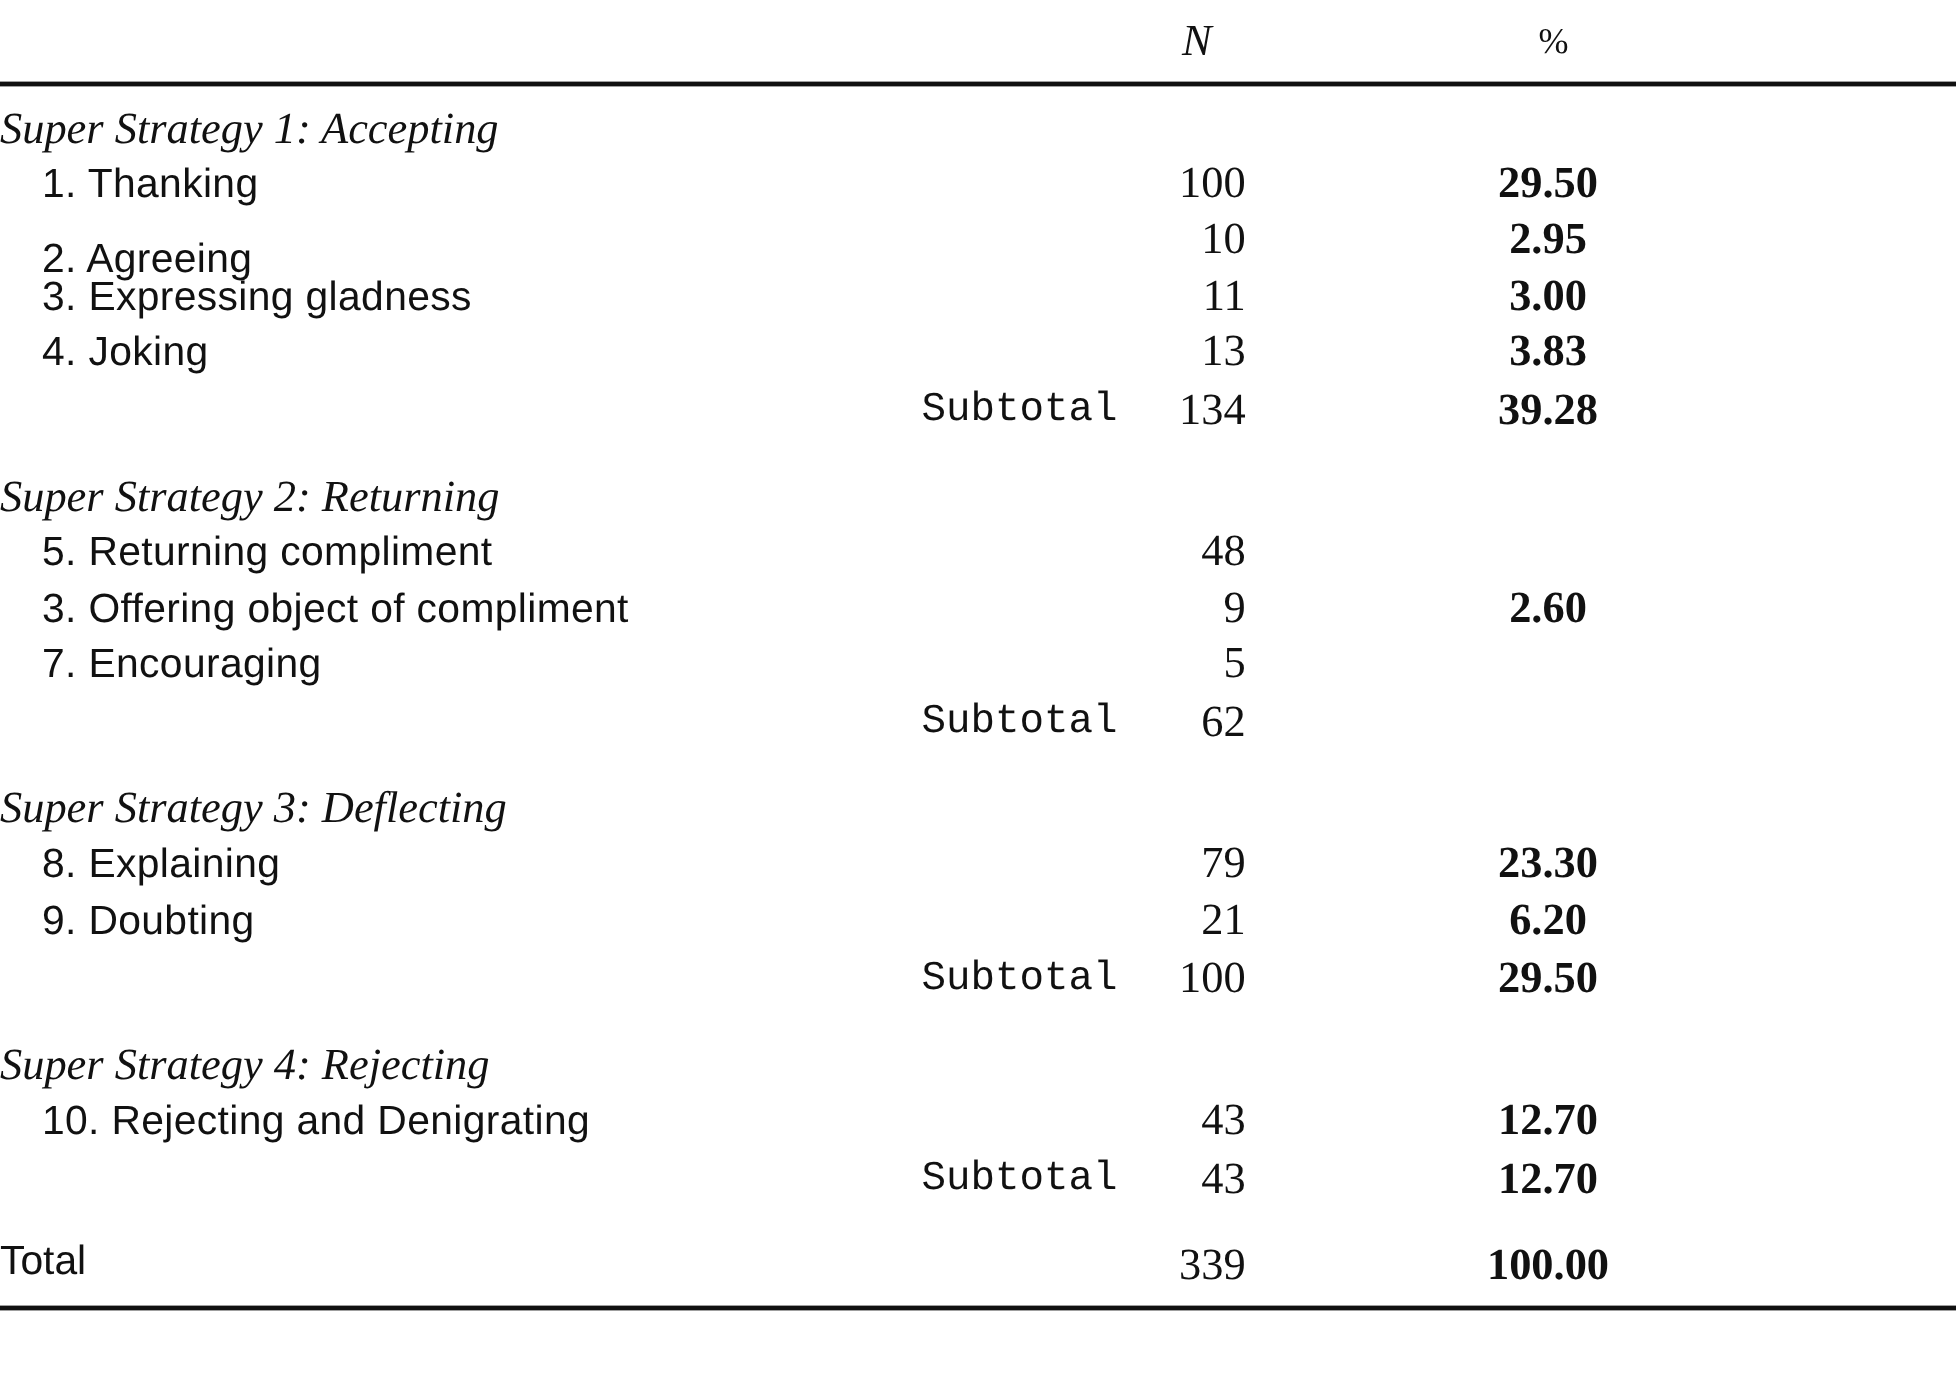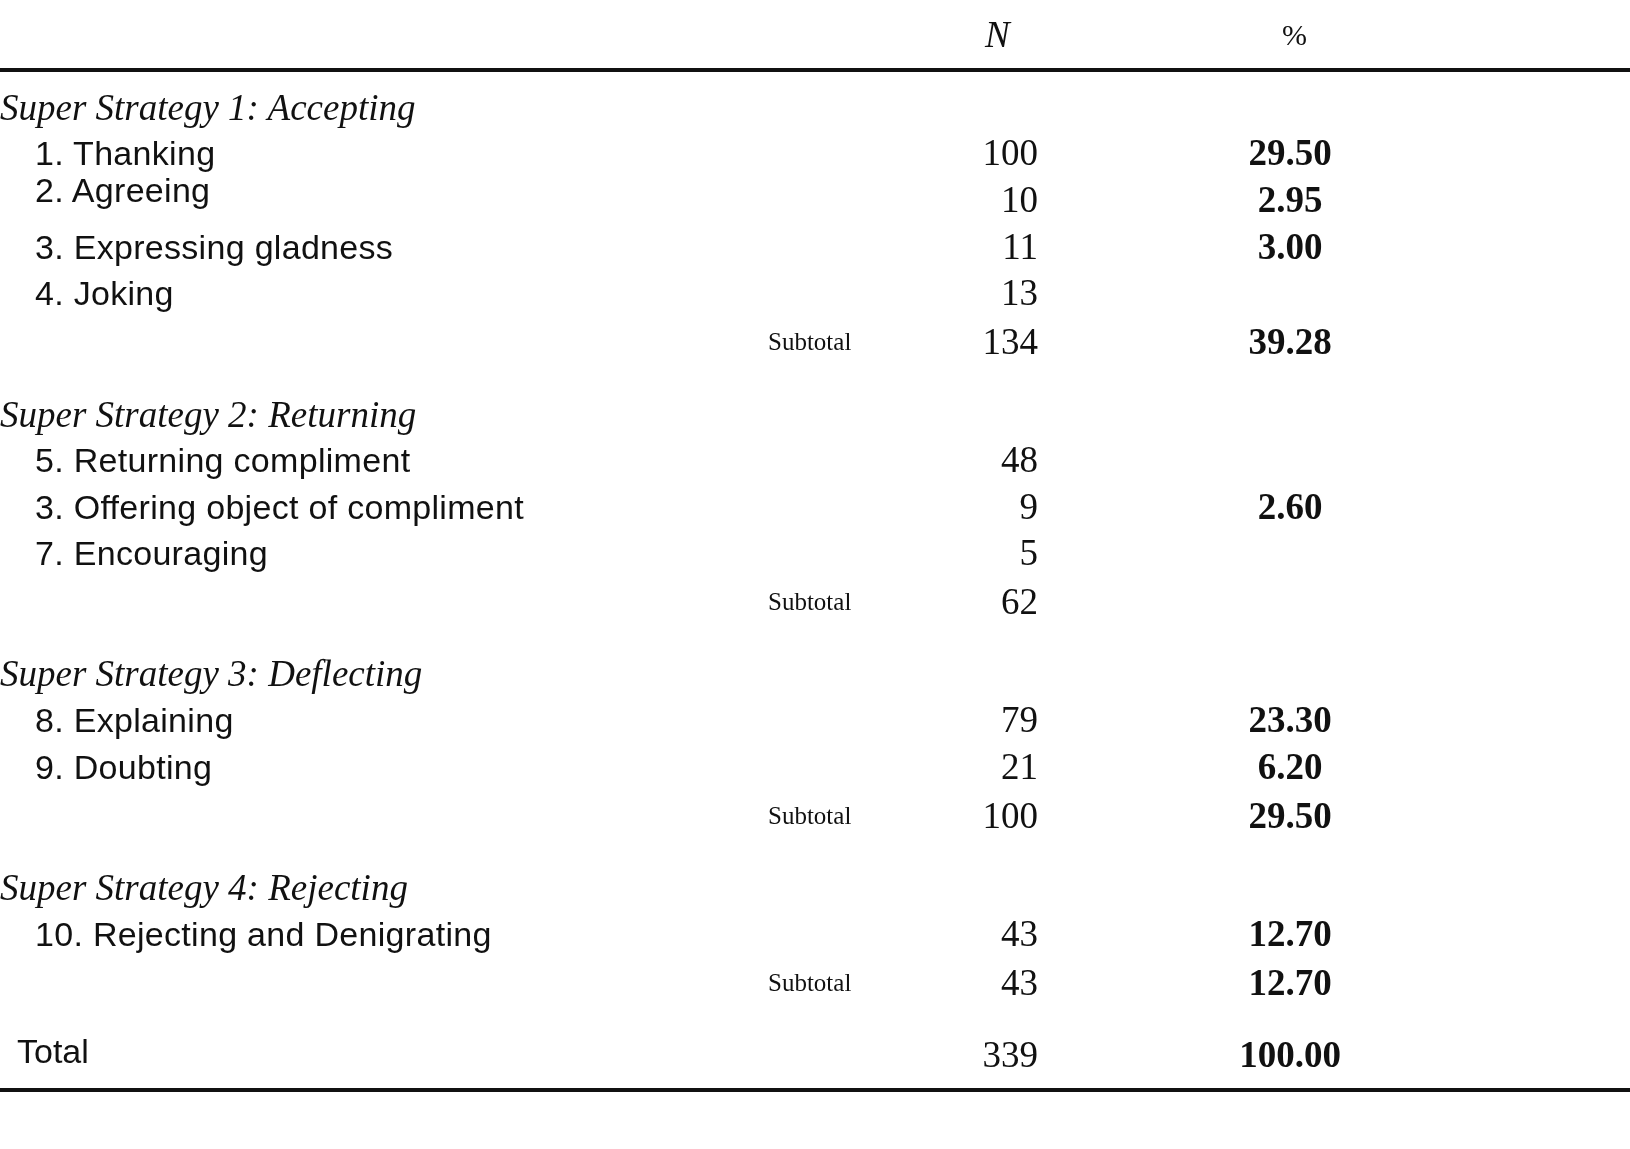--- a/index.html
+++ b/index.html
@@ -10,45 +10,46 @@
   .page { position: absolute; left: 0; top: 0; width: 1630px; height: 1149px; }
   .rule { position: absolute; left: 0; width: 1630px; background: #111; }
   .rule.top { top: 68px; height: 4px; }
   .rule.bottom { top: 1088px; height: 4px; }
   .cell { position: absolute; font-size: 37px; line-height: 44px; white-space: nowrap; }
   .hdr-type { left: 0; top: 13px; font-family: "Liberation Sans", "DejaVu Sans", sans-serif; font-size: 34px; letter-spacing: 0.5px; }
   .hdr-n { left: 985px; top: 13px; font-style: italic; }
   .hdr-pct { left: 1282px; top: 13px; font-size: 30px; }
   .sec { left: 0; font-style: italic; }
   .lbl { left: 35px; font-family: "Liberation Sans", "DejaVu Sans", sans-serif; font-size: 34px; letter-spacing: 0.3px; }
-  .sub { left: 768px; font-family: Liberation Serif, serif; font-size: 25px; }
+  .sub { left: 768px; font-family: Liberation Mono, monospace; font-size: 34px; }
   .num { width: 120px; left: 918px; text-align: right; }
   .pct { width: 200px; left: 1190px; text-align: center; font-weight: bold; }
-  .total-lbl { left: 0; font-family: "Liberation Sans", "DejaVu Sans", sans-serif; font-size: 34px; margin-left: 17px; }
+  .total-lbl { left: 0; font-family: "Liberation Sans", "DejaVu Sans", sans-serif; font-size: 34px; }
 </style>
 </head>
 <body>
 
 <div class="page">
   <div class="cell hdr-n">N</div>
   <div class="cell hdr-pct">%</div>
   <div class="rule top"></div>
 
   <div class="cell sec" style="top:86px">Super Strategy 1: Accepting</div>
   <div class="cell lbl" style="top:131px">1. Thanking</div>
   <div class="cell num" style="top:131px">100</div>
   <div class="cell pct" style="top:131px">29.50</div>
-  <div class="cell lbl" style="top:168px">2. Agreeing</div>
+  <div class="cell lbl" style="top:194px">2. Agreeing</div>
   <div class="cell num" style="top:178px">10</div>
   <div class="cell pct" style="top:178px">2.95</div>
   <div class="cell lbl" style="top:225px">3. Expressing gladness</div>
   <div class="cell num" style="top:225px">11</div>
   <div class="cell pct" style="top:225px">3.00</div>
   <div class="cell lbl" style="top:271px">4. Joking</div>
   <div class="cell num" style="top:271px">13</div>
+  <div class="cell pct" style="top:271px">3.83</div>
   <div class="cell sub" style="top:320px">Subtotal</div>
   <div class="cell num" style="top:320px">134</div>
   <div class="cell pct" style="top:320px">39.28</div>
 
   <div class="cell sec" style="top:393px">Super Strategy 2: Returning</div>
   <div class="cell lbl" style="top:438px">5. Returning compliment</div>
   <div class="cell num" style="top:438px">48</div>
   <div class="cell lbl" style="top:485px">3. Offering object of compliment</div>
   <div class="cell num" style="top:485px">9</div>
   <div class="cell pct" style="top:485px">2.60</div>

